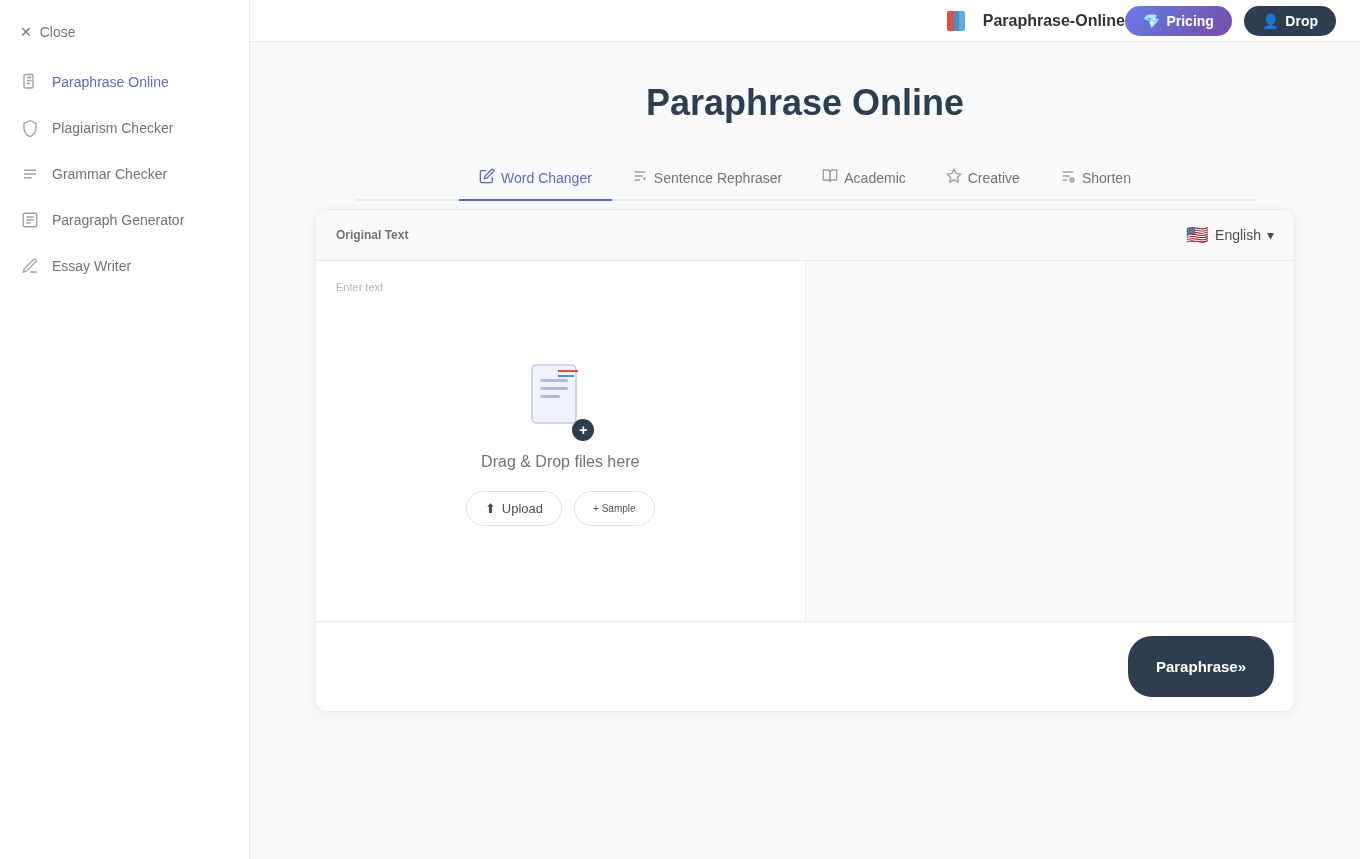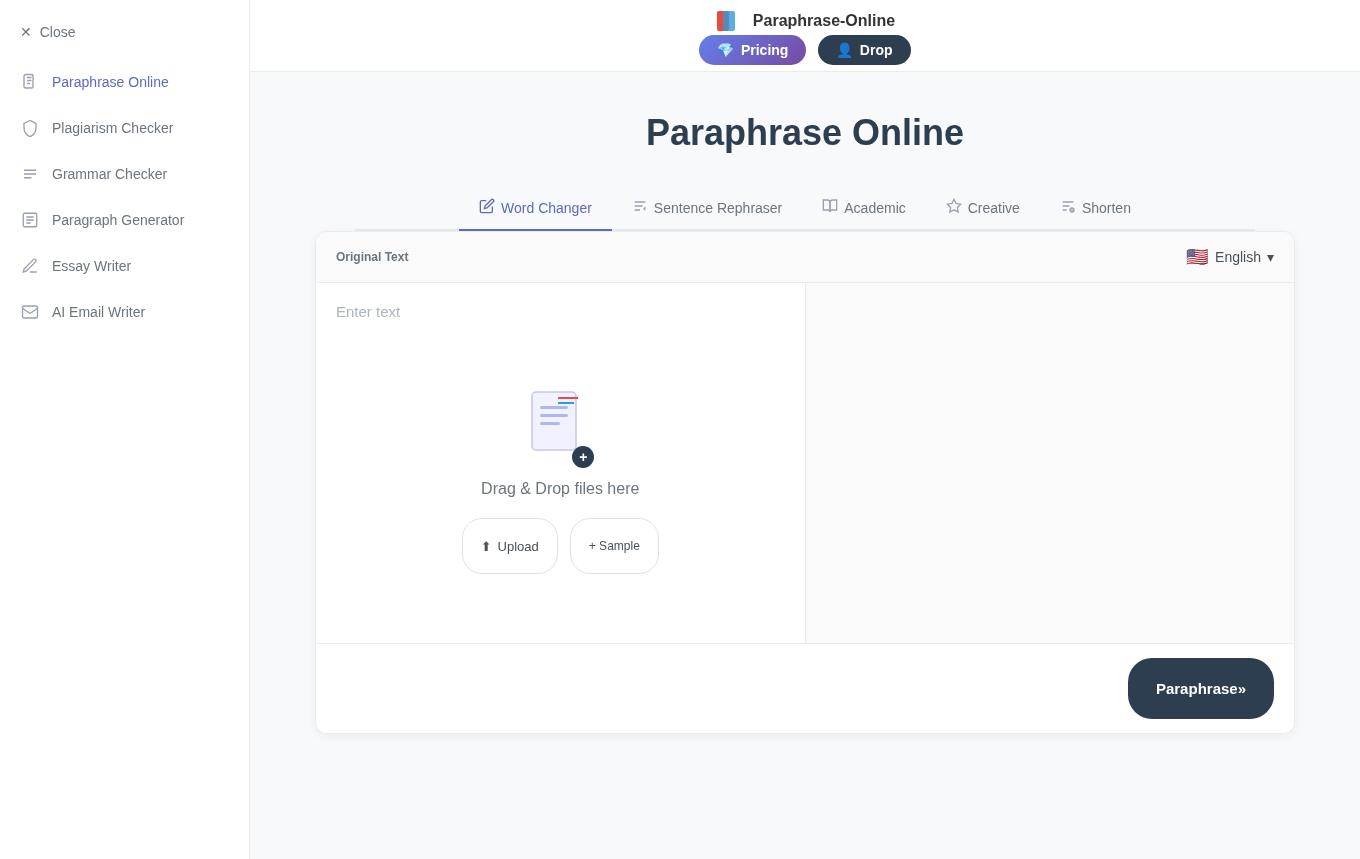--- a/index.html
+++ b/index.html
@@ -54,25 +54,24 @@
       display: flex;
       flex-direction: column;
       overflow: hidden;
     }
 
     
     #header {
       background: #fff;
       border-bottom: 1px solid #e9ecef;
       padding: 0 24px;
-      height: 72px;
-      display: flex;
-      align-items: center;
-      justify-content: center;
-      flex-direction: column;
+      height: 42px;
+      display: flex;
+      align-items: center;
+      justify-content: flex-end;
     }
     .header-logo {
       display: flex;
       align-items: center;
       gap: 10px;
       font-weight: 700;
       font-size: 16px;
       color: #333;
     }
     .logo-icon {
@@ -127,21 +126,21 @@
     }
 
     
     .tabs-container {
       display: flex;
       justify-content: center;
       gap: 0;
       margin-bottom: 0;
       border-bottom: 2px solid #e9ecef;
       max-width: 900px;
-      margin: 0 auto 0;
+      margin: 0 auto 8px;
     }
     .tab-item {
       display: flex;
       align-items: center;
       gap: 6px;
       padding: 12px 20px;
       cursor: pointer;
       font-size: 14px;
       font-weight: 500;
       color: #6c757d;
@@ -198,21 +197,21 @@
       border-right: 1px solid #e9ecef;
       position: relative;
     }
     .editor-right {
       flex: 1;
       padding: 20px;
       background: #fafafa;
     }
     .enter-text-placeholder {
       color: #adb5bd;
-      font-size: 15px;
+      font-size: 11px;
       margin-bottom: 40px;
     }
     .drop-area {
       display: flex;
       flex-direction: column;
       align-items: center;
       justify-content: center;
       padding: 30px;
       margin-top: 20px;
     }
@@ -259,26 +258,26 @@
       background: #fff;
       cursor: pointer;
       font-size: 13px;
       font-weight: 500;
       color: #495057;
     }
     .btn-sample {
       display: flex;
       align-items: center;
       gap: 6px;
-      padding: 20px 18px;
+      padding: 11px 18px;
       border: 1px solid #dee2e6;
       border-radius: 20px;
       background: #fff;
       cursor: pointer;
-      font-size: 12px;
+      font-size: 10px;
       font-weight: 500;
       color: #495057;
     }
 
     .editor-footer {
       padding: 14px 20px;
       border-top: 1px solid #e9ecef;
       display: flex;
       justify-content: flex-end;
       background: #fff;
@@ -351,29 +350,20 @@
 
     <div class="sidebar-item">
       <span class="sidebar-icon">
         <svg class="svg-icon" viewBox="0 0 24 24" fill="none" stroke="currentColor" stroke-width="1.8">
           <path d="M12 20h9M16.5 3.5a2.121 2.121 0 013 3L7 19l-4 1 1-4L16.5 3.5z"></path>
         </svg>
       </span>
       <span>Essay Writer</span>
     </div>
 
-    <div class="sidebar-item">
-      <span class="sidebar-icon">
-        <svg class="svg-icon" viewBox="0 0 24 24" fill="none" stroke="currentColor" stroke-width="1.8">
-          <rect x="2" y="4" width="20" height="16" rx="2"></rect>
-          <path d="M2 7l10 7 10-7"></path>
-        </svg>
-      </span>
-      <span>AI Email Writer</span>
-    </div>
   </nav>
 </div>
 
 <div id="main">
 
   <header id="header">
     <div class="header-logo">
       <svg class="logo-icon" viewBox="0 0 28 28">
         <rect width="12" height="20" x="2" y="4" rx="2" fill="#e74c3c"></rect>
         <rect width="12" height="20" x="8" y="4" rx="2" fill="#3498db" opacity="0.8"></rect>

